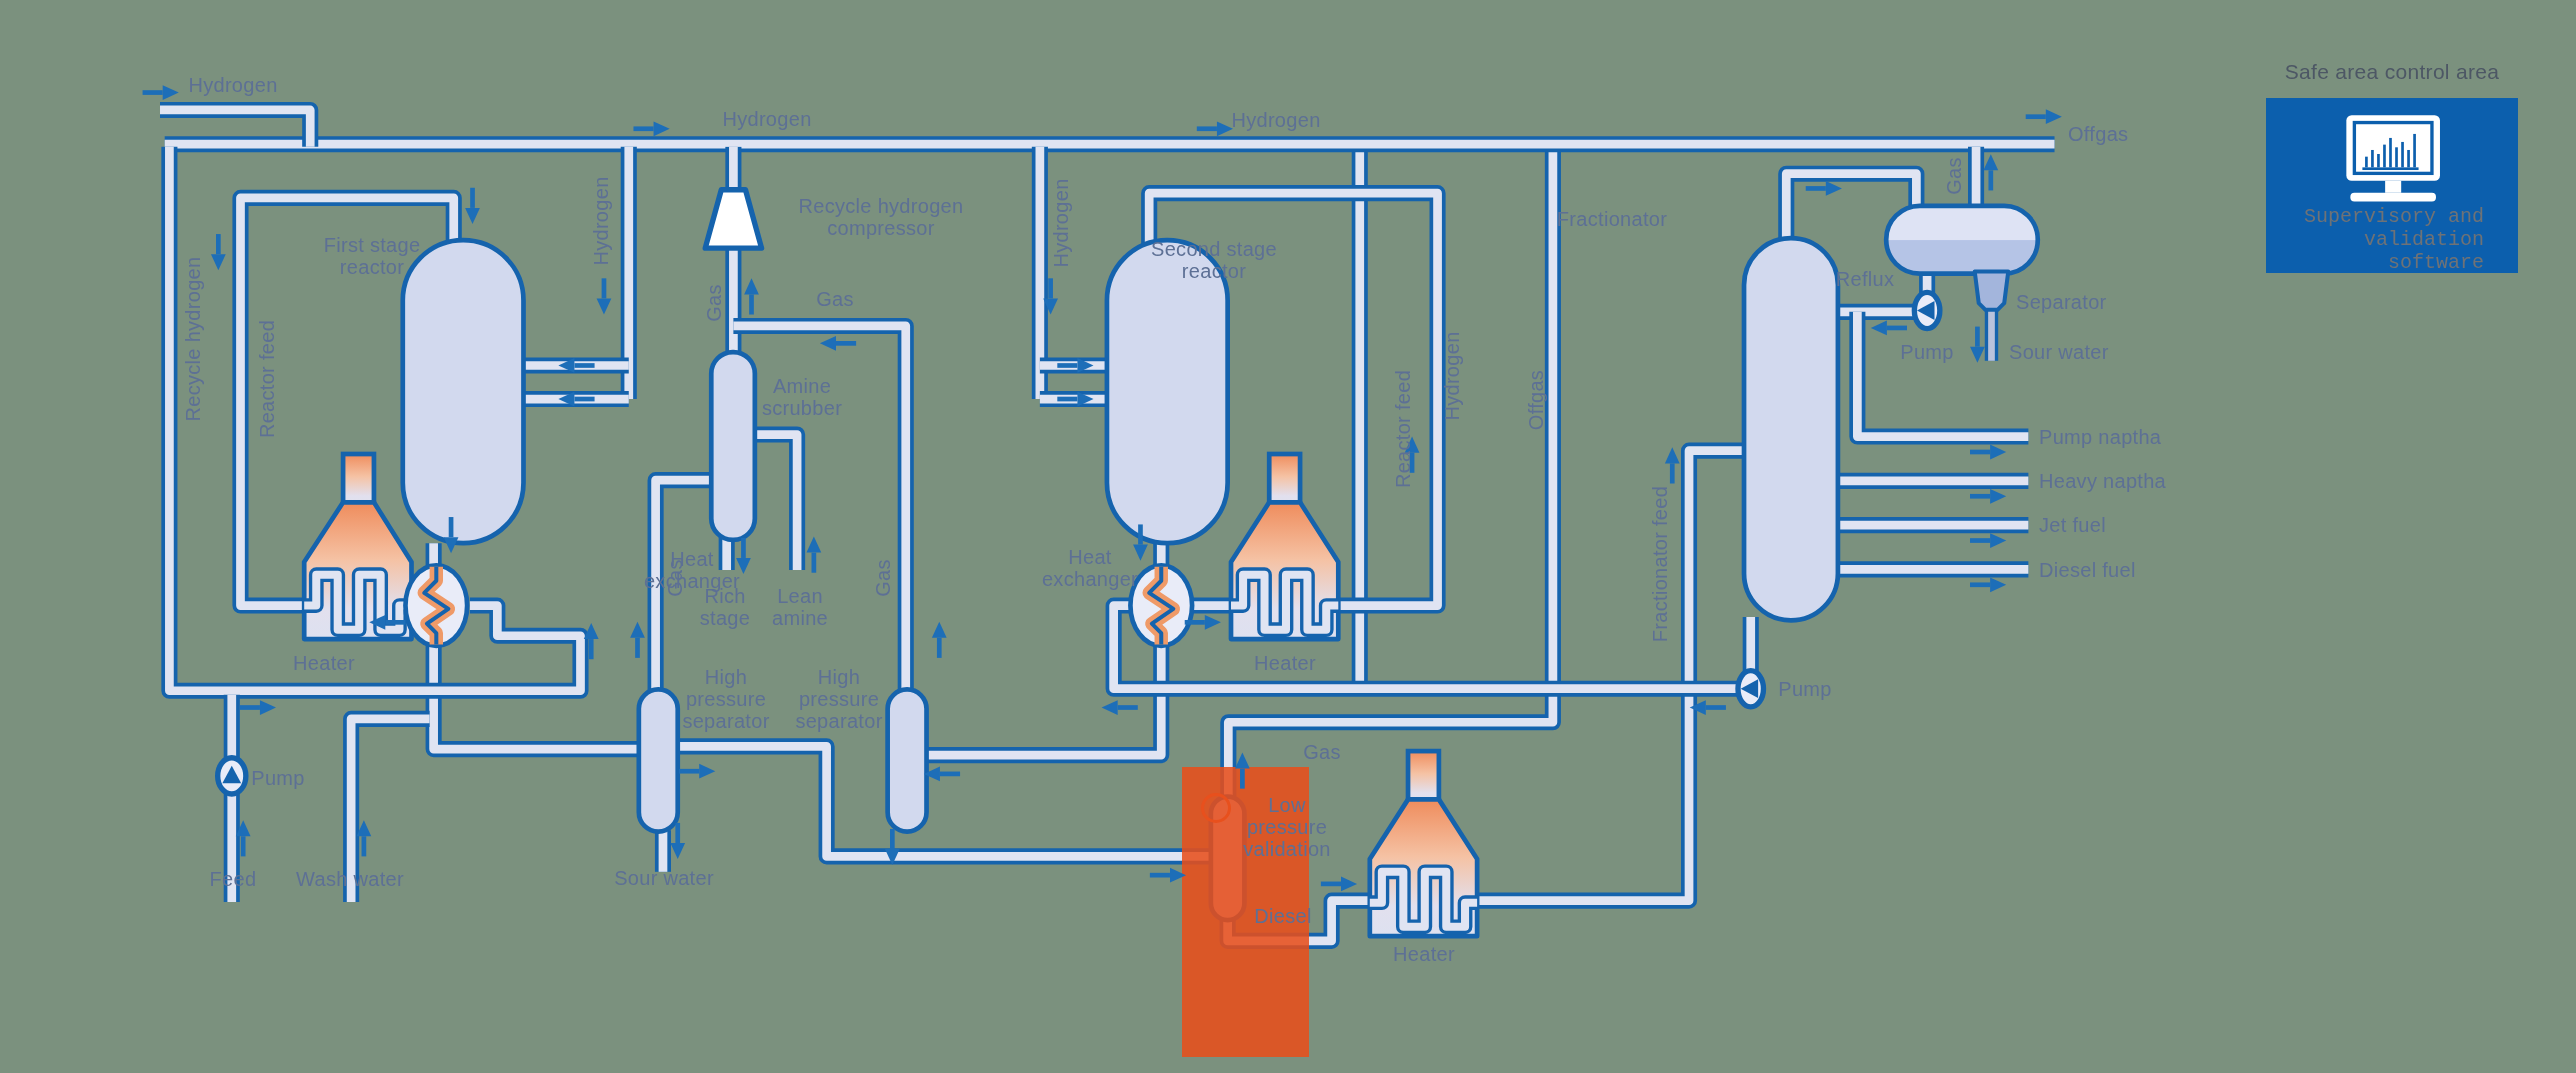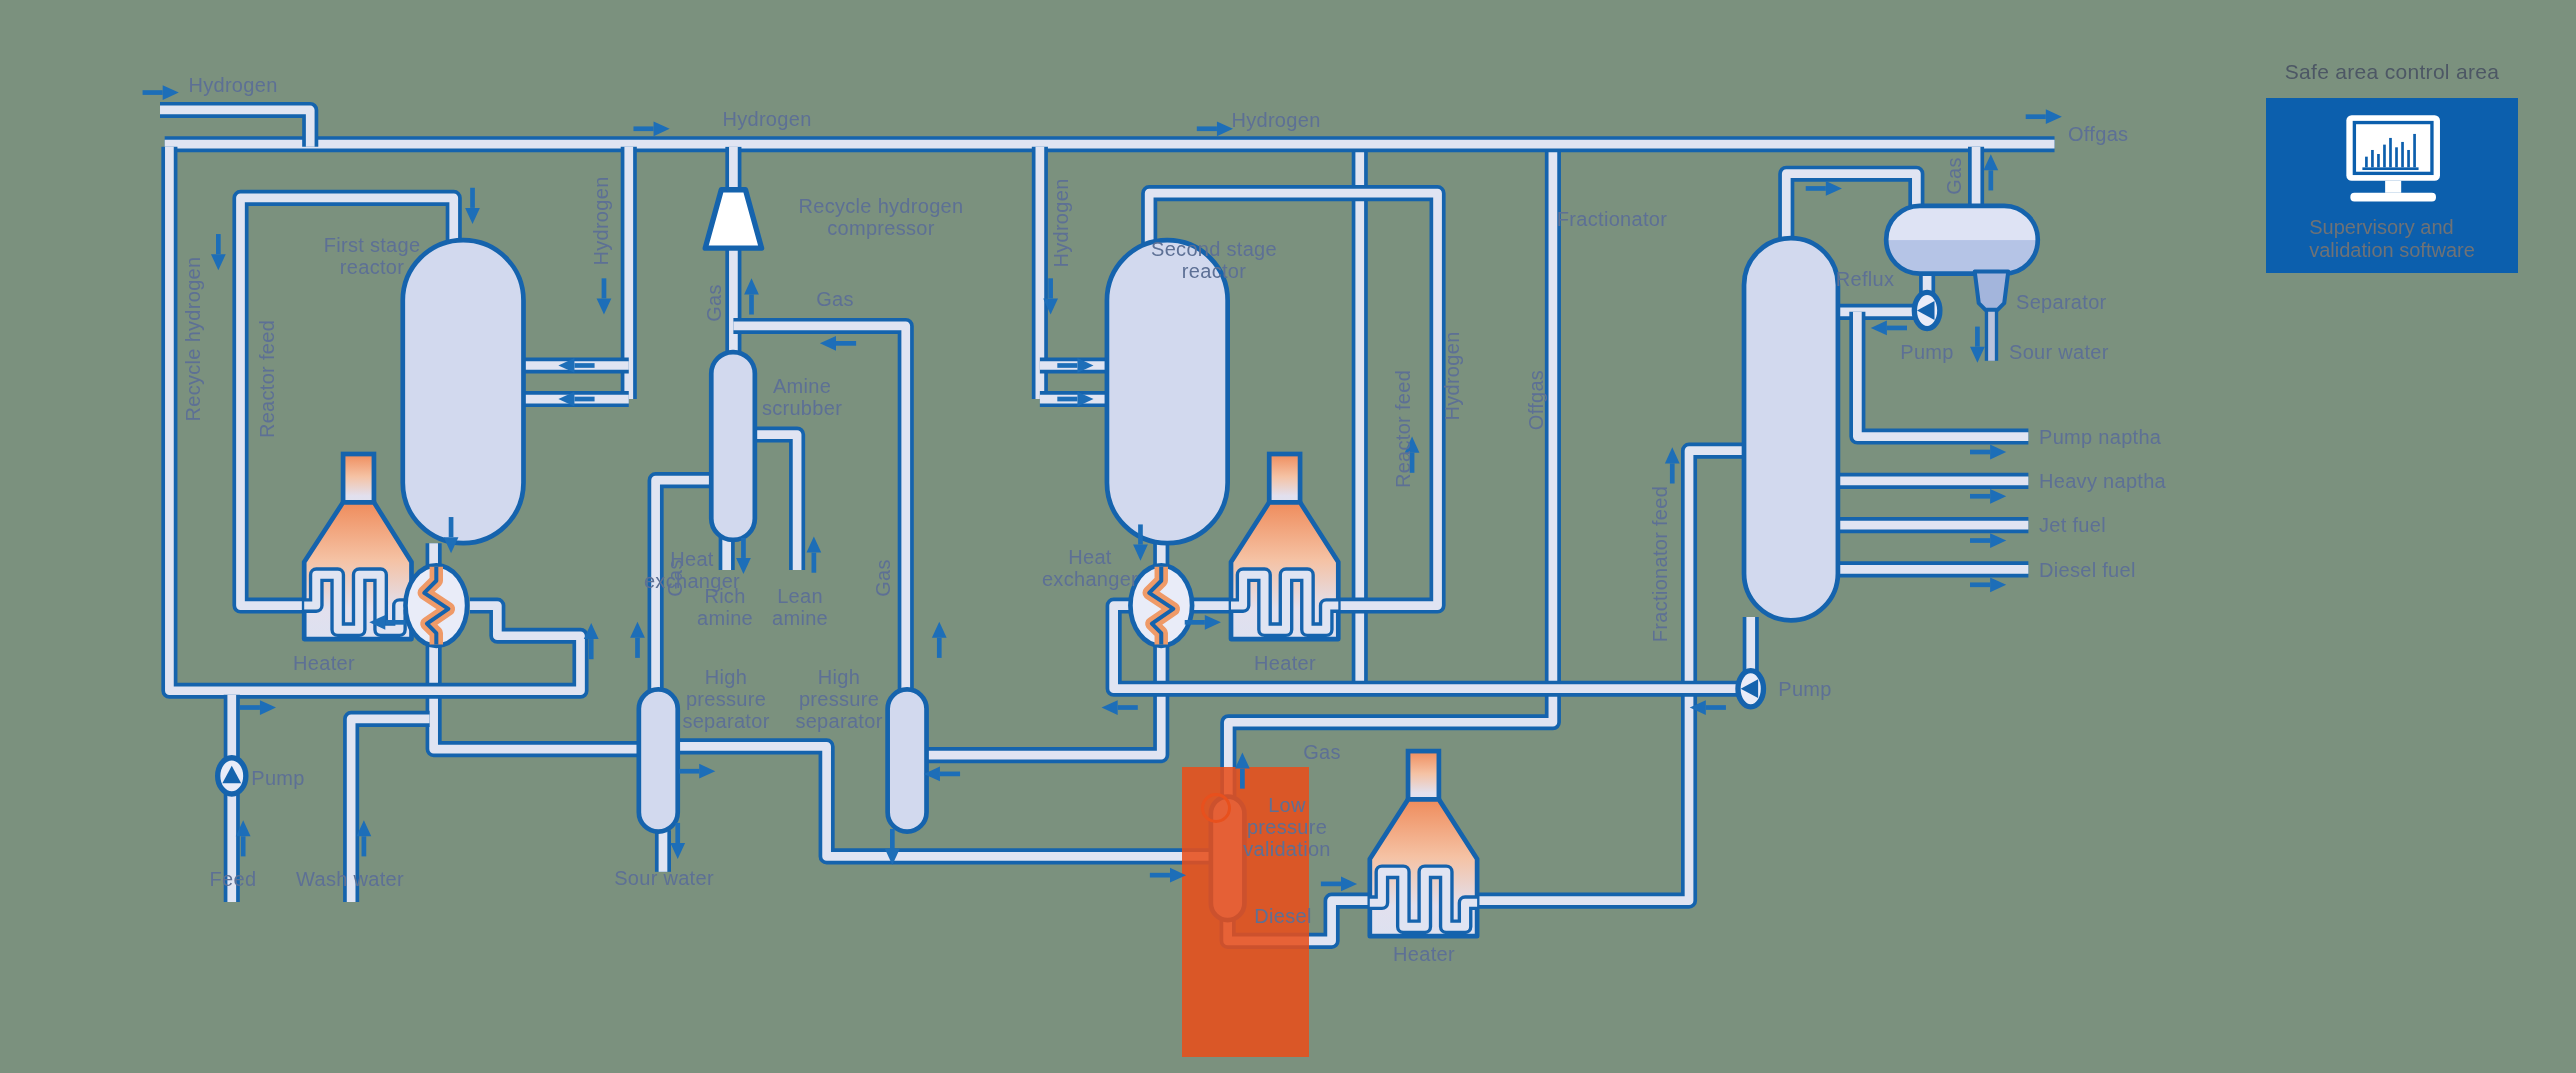--- a/index.html
+++ b/index.html
@@ -33,21 +33,21 @@
   }
   #control-box{
     position:absolute;left:2266px;top:98px;width:252px;height:175px;background:var(--bluebox);
   }
   #control-title{
     position:absolute;left:2392px;top:72px;transform:translate(-50%,-50%);
     color:#4d5765;font-size:21px;letter-spacing:0.3px;white-space:nowrap;
   }
   #control-text{
     position:absolute;left:2392px;top:239px;transform:translate(-50%,-50%);
-    color:#6f7276;font-size:20px;line-height:1.15;text-align:left;white-space:pre-line;
+    color:#6f7276;font-size:20px;line-height:1.15;text-align:right;white-space:pre-line;font-family:Liberation Mono, monospace;
   }
   #monitor{position:absolute;left:2341px;top:111px;}
   .pb{fill:none;stroke:var(--pipeB);stroke-width:24;stroke-linejoin:round;}
   .pf{fill:none;stroke:var(--pipeF);stroke-width:13;stroke-linejoin:round;}
   .ves{fill:var(--vessel);stroke:var(--pipeB);stroke-width:7;}
   .coilB{fill:none;stroke:var(--pipeB);stroke-width:22;stroke-linejoin:round;}
   .coilF{fill:none;stroke:var(--pipeF);stroke-width:12;stroke-linejoin:round;}
 </style>
 </head>
 <body>
@@ -519,21 +519,21 @@
   <div class="lbl" style="left:372px;top:256px">First stage
 reactor</div>
   <div class="lbl v" style="left:601px;top:221px">Hydrogen</div>
   <div class="lbl" style="left:881px;top:217px">Recycle hydrogen
 compressor</div>
   <div class="lbl v" style="left:714px;top:303px">Gas</div>
   <div class="lbl" style="left:835px;top:299px">Gas</div>
   <div class="lbl" style="left:802px;top:397px">Amine
 scrubber</div>
   <div class="lbl" style="left:725px;top:607px">Rich
-amine</div>
+stage</div>
   <div class="lbl" style="left:800px;top:607px">Lean
 amine</div>
   <div class="lbl" style="left:692px;top:570px">Heat
 exchanger</div>
   <div class="lbl" style="left:324px;top:663px">Heater</div>
   <div class="lbl v" style="left:675px;top:578px">Gas</div>
   <div class="lbl v" style="left:883px;top:578px">Gas</div>
   <div class="lbl" style="left:726px;top:699px">High
 pressure
 separator</div>

